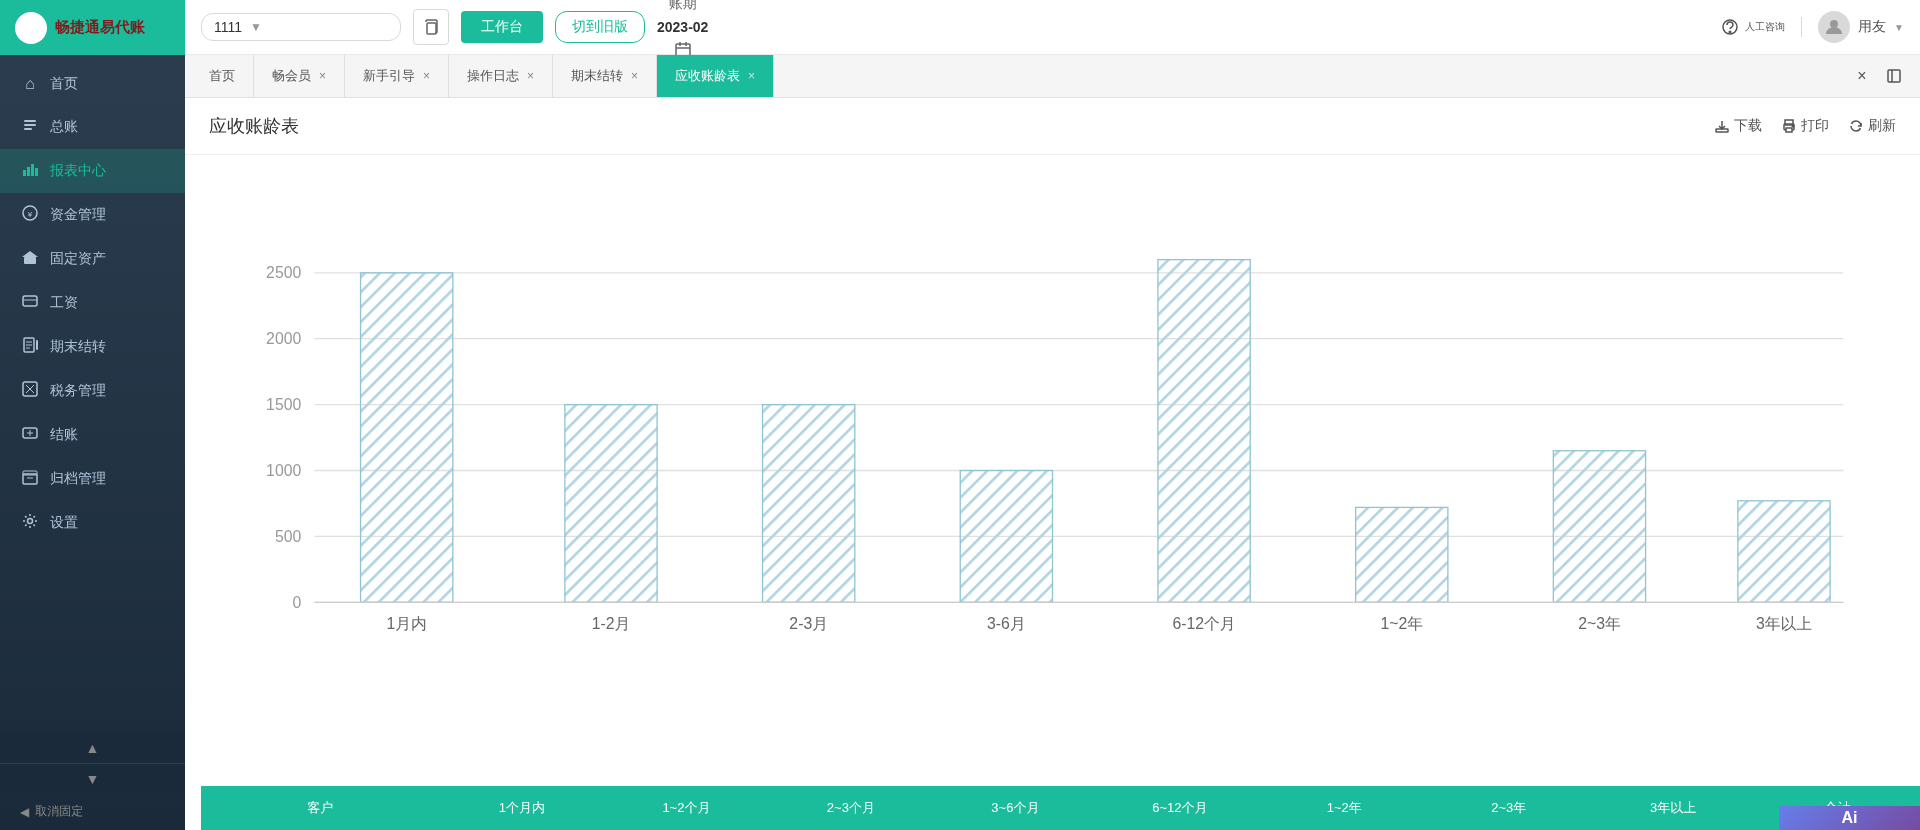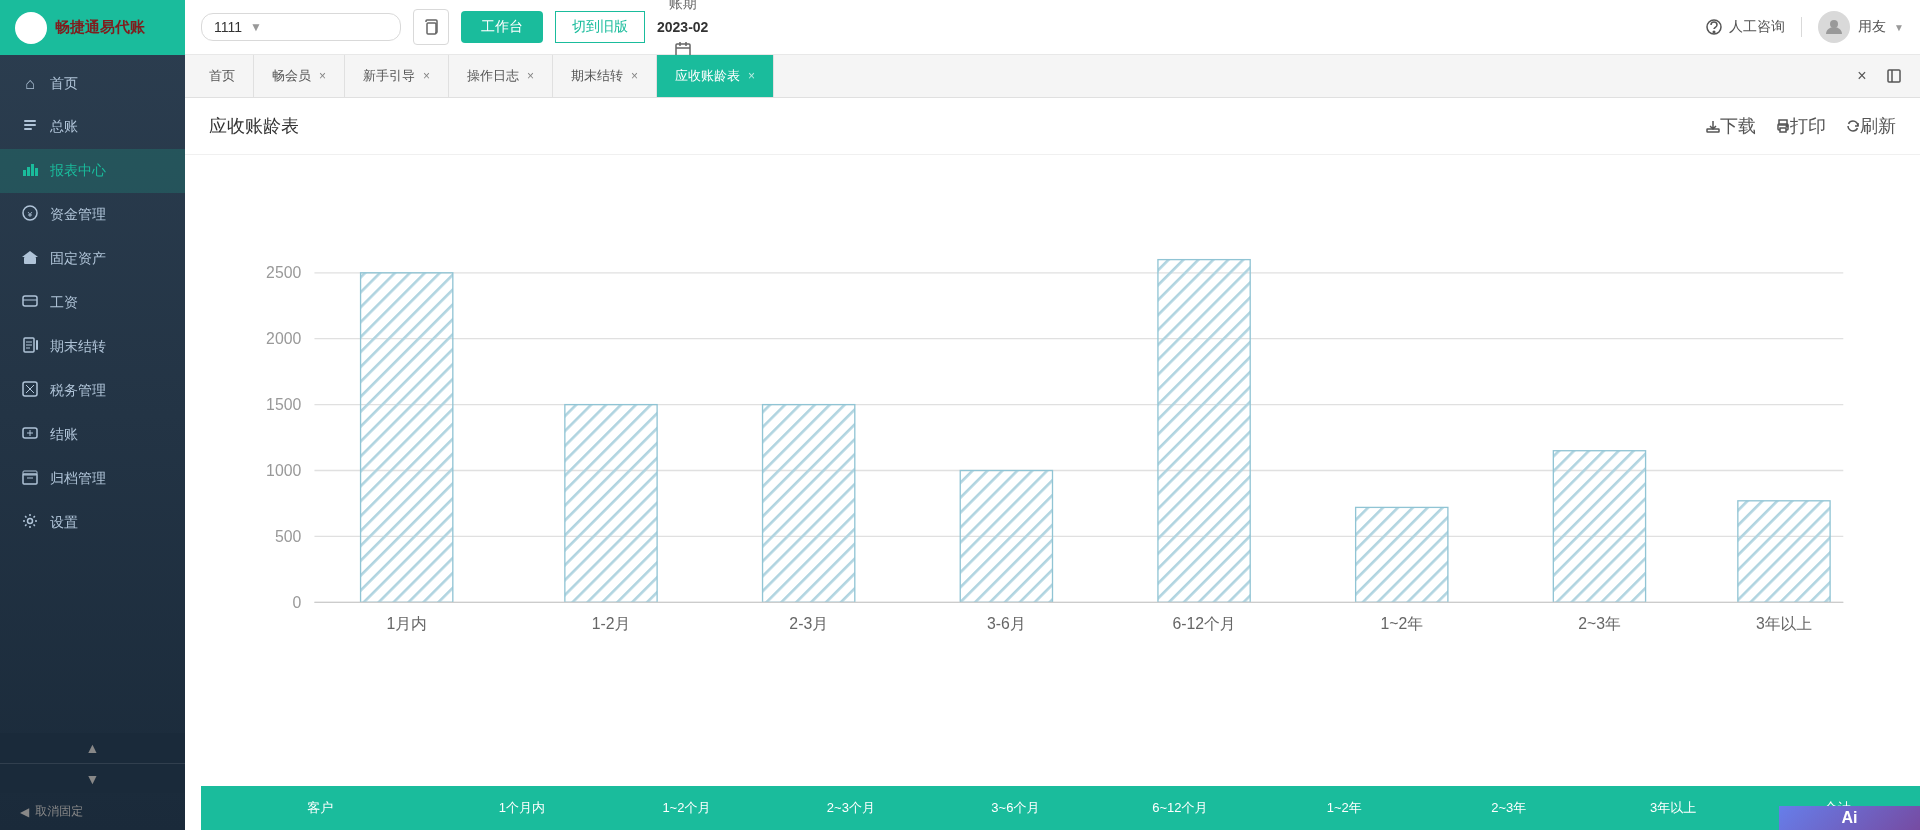--- a/index.html
+++ b/index.html
@@ -128,21 +128,21 @@
       padding: 7px 20px;
       border-radius: 4px;
       cursor: pointer;
       font-size: 14px;
     }
     .switch-btn {
       border: 1px solid #1abc9c;
       color: #1abc9c;
       background: white;
       padding: 6px 16px;
-      border-radius: 0;
+      border-radius: 12px;
       cursor: pointer;
       font-size: 14px;
     }
     .period-section {
       display: flex;
       align-items: center;
       gap: 6px;
       color: #333;
       font-size: 14px;
       flex-direction: column;
@@ -155,21 +155,21 @@
       display: flex;
       align-items: center;
       gap: 16px;
     }
     .consultant {
       display: flex;
       align-items: center;
       gap: 6px;
       color: #555;
       cursor: pointer;
-      font-size: 14px;
+      font-size: 10px;
     }
     .divider-v { width: 1px; height: 20px; background: #d9d9d9; }
     .user-section {
       display: flex;
       align-items: center;
       gap: 8px;
       cursor: pointer;
       color: #555;
     }
     .avatar {
@@ -254,23 +254,24 @@
       color: #333;
     }
     .page-actions {
       display: flex;
       align-items: center;
       gap: 20px;
     }
     .action-btn {
       display: flex;
       align-items: center;
+      gap: 5px;
       cursor: pointer;
       color: #555;
-      font-size: 18px;
+      font-size: 14px;
     }
 
     
     .chart-area {
       flex: 1;
       padding: 20px 24px;
       overflow: hidden;
       position: relative;
     }
     .chart-svg {

